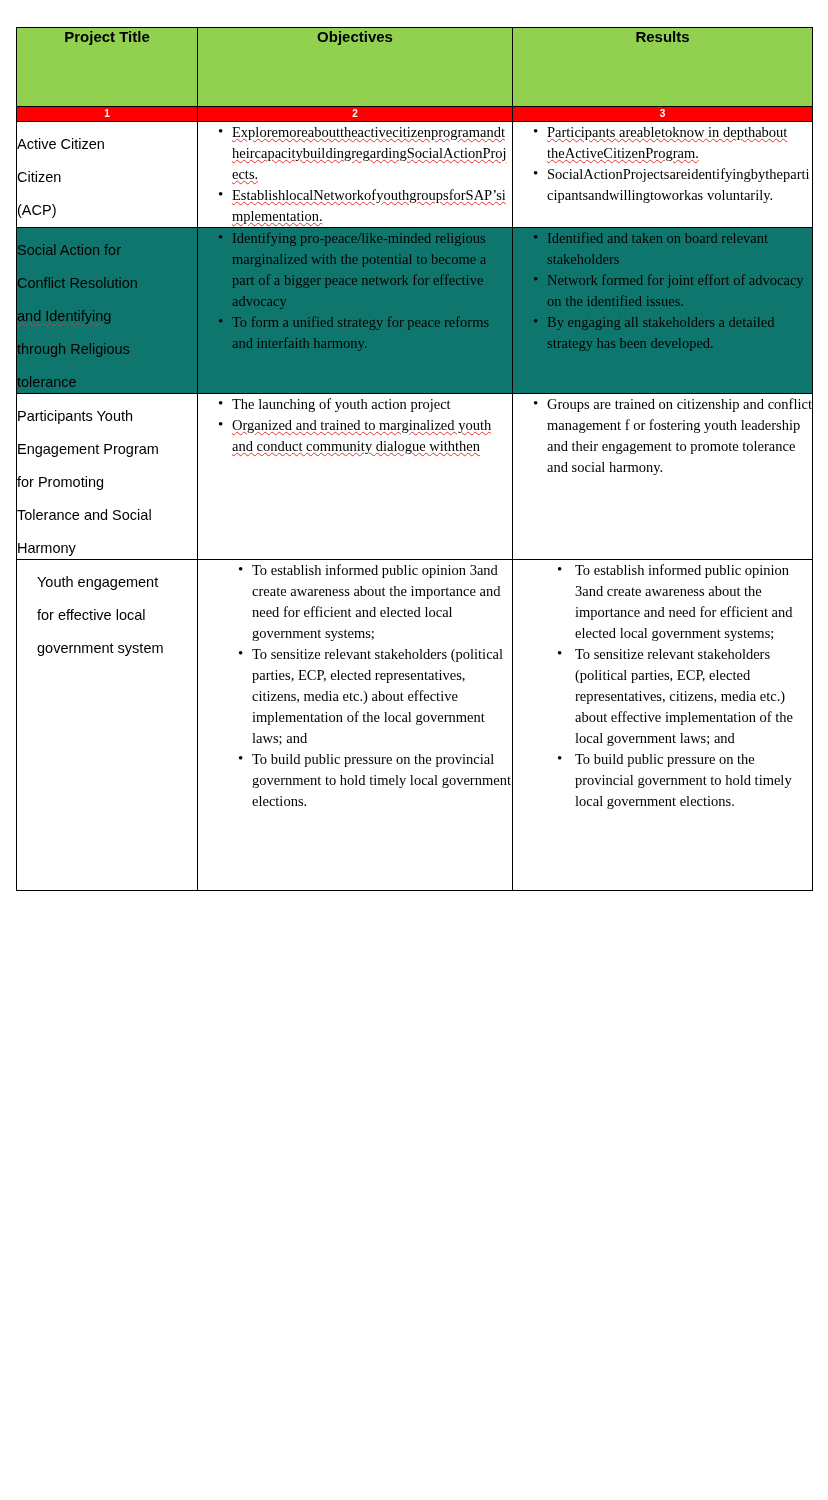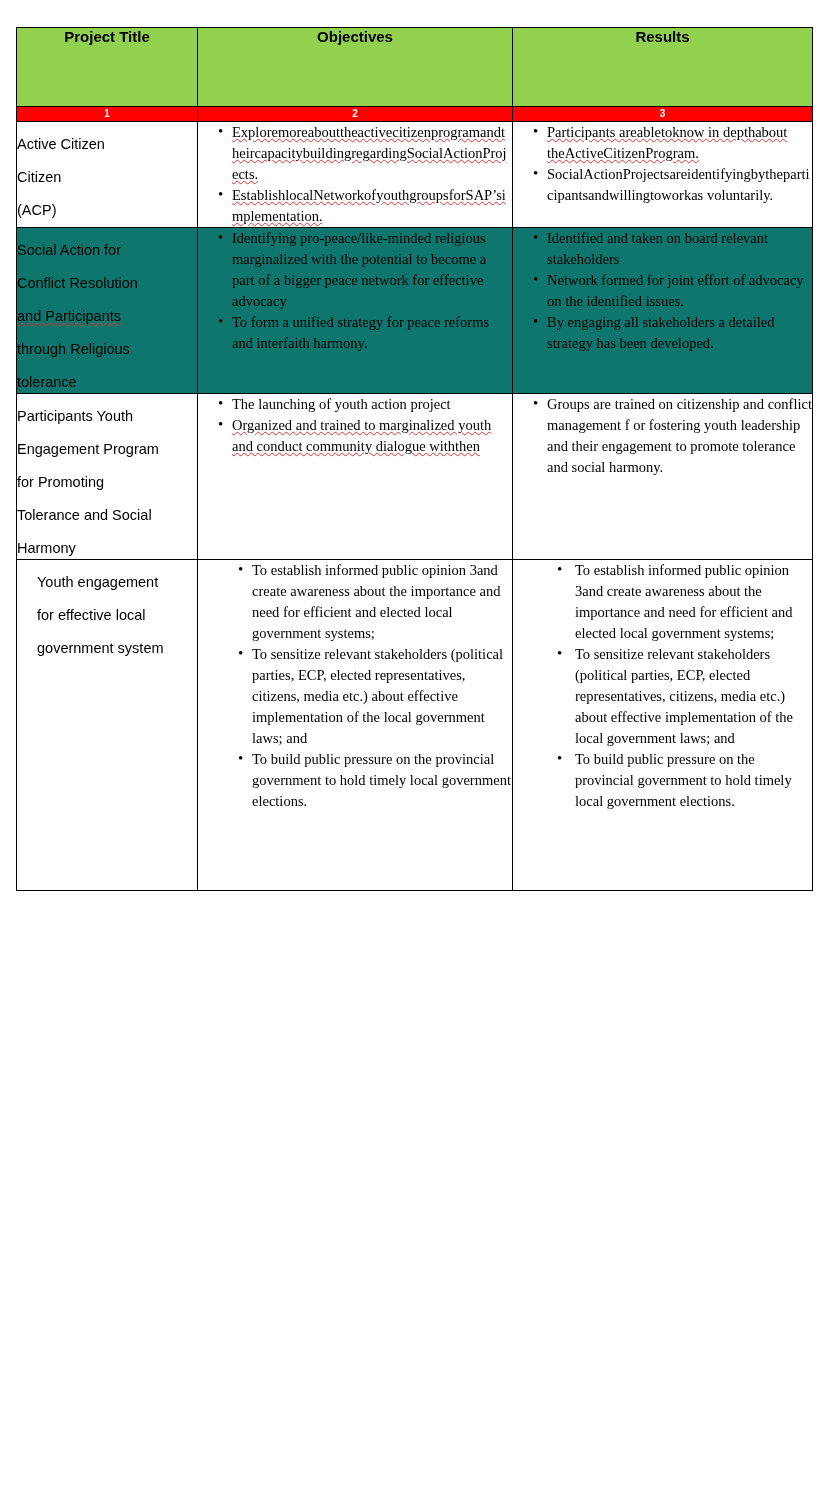--- a/index.html
+++ b/index.html
@@ -147,21 +147,21 @@
             <li class="sq-underline">Participants areabletoknow in depthabout theActiveCitizenProgram.</li>
             <li class="nowrapjoin">SocialActionProjectsareidentifyingbytheparticipantsandwillingtoworkas voluntarily.</li>
           </ul>
         </td>
       </tr>
 
       <tr>
         <td class="cell title-cell shaded">
           <span class="title-line">Social Action for</span>
           <span class="title-line">Conflict Resolution</span>
-          <span class="title-line sq-underline">and Participants</span>
+          <span class="title-line sq-underline">and Identifying</span>
           <span class="title-line">through Religious</span>
           <span class="title-line">tolerance</span>
         </td>
         <td class="cell shaded">
           <ul class="bullets">
             <li>Identifying pro-peace/like-minded religious marginalized with the potential to become a part of a bigger peace network for effective advocacy</li>
             <li>To form a unified strategy for peace reforms and interfaith harmony.</li>
           </ul>
         </td>
         <td class="cell shaded">

